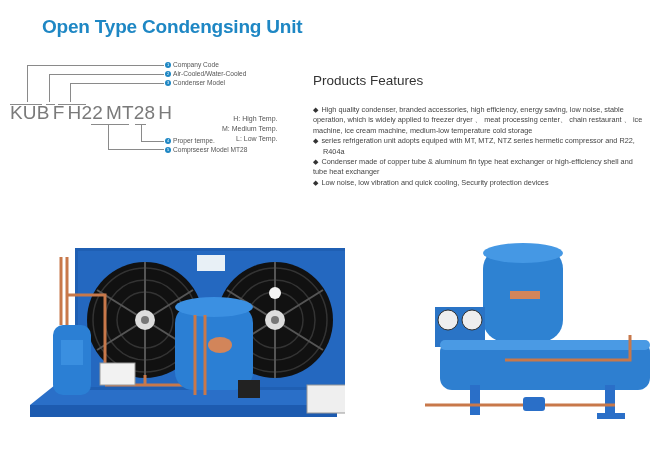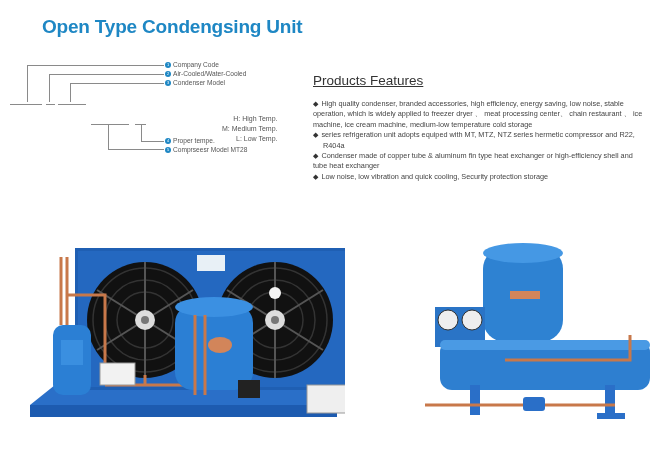--- a/index.html
+++ b/index.html
@@ -19,21 +19,21 @@
     font-family: "Liberation Sans", sans-serif; letter-spacing: 0.2px; white-space: nowrap;
   }
   .code span { display: inline-block; margin-right: 3px; }
   .line { position: absolute; background: #8a8a8a; }
   .legend-item { position: absolute; font-size: 6.6px; color: #555; white-space: nowrap; display: flex; align-items: center; }
   .dot { width: 6px; height: 6px; border-radius: 50%; background: #1e87c4; display: inline-block; margin-right: 2px; color: #fff; font-size: 4px; text-align: center; line-height: 6px; }
   .temp-list { position: absolute; left: 222px; top: 54px; font-size: 7px; color: #555; line-height: 10px; text-align: right; }
 
   
   .features { position: absolute; left: 313px; top: 73px; width: 335px; }
-  .features h2 { font-size: 13.5px; font-weight: normal; color: #333; margin-bottom: 11px; text-decoration: underline; }
+  .features h2 { font-size: 13.5px; font-weight: normal; color: #333; margin-bottom: 17px; }
   .features ul { list-style: none; }
   .features li { font-size: 7.3px; color: #444; line-height: 10.4px; }
   .features li .bullet { font-size: 7px; margin-right: 3px; color: #333; }
   .features li.indent { padding-left: 10px; text-indent: -10px; }
 
   
   .photo { position: absolute; }
   .unit-left { left: 25px; top: 245px; width: 320px; height: 185px; }
   .unit-right { left: 415px; top: 235px; width: 235px; height: 190px; }
 </style>
@@ -54,20 +54,23 @@
   <div class="line" style="left:141px;top:81px;width:23px;height:1px;"></div>
   <div class="line" style="left:108px;top:65px;width:1px;height:25px;"></div>
   <div class="line" style="left:108px;top:89px;width:56px;height:1px;"></div>
 
   <div class="line" style="left:10px;top:44px;width:32px;height:1px;"></div>
   <div class="line" style="left:46px;top:44px;width:9px;height:1px;"></div>
   <div class="line" style="left:58px;top:44px;width:28px;height:1px;"></div>
   <div class="line" style="left:91px;top:64px;width:38px;height:1px;"></div>
   <div class="line" style="left:135px;top:64px;width:11px;height:1px;"></div>
 
+  <div class="code">
+    <span>KUB</span><span>F</span><span>H22</span><span>MT28</span><span>H</span>
+  </div>
 
   <div class="legend-item" style="left:165px;top:1px;">
     <span class="dot">1</span>
     <span>Company Code</span>
   </div>
   <div class="legend-item" style="left:165px;top:10px;">
     <span class="dot">2</span>
     <span>Air-Cooled/Water-Cooled</span>
   </div>
   <div class="legend-item" style="left:165px;top:19px;">
@@ -89,21 +92,21 @@
     <div>L:  Low Temp.</div>
   </div>
 </div>
 
 <div class="features">
   <h2>Products Features</h2>
   <ul>
     <li><span class="bullet">◆</span><span>High quality condenser, branded accessories, high efficiency, energy saving, low noise, stable operation, which is widely applied to  freezer dryer 、 meat processing center、 chain restaurant 、 ice machine, ice cream machine, medium-low temperature cold storage</span></li>
     <li class="indent"><span class="bullet">◆</span><span>series refrigeration unit adopts equiped with MT, MTZ,  NTZ series hermetic compressor and R22, R404a</span></li>
     <li><span class="bullet">◆</span><span>Condenser made of  copper tube &amp; aluminum fin type heat exchanger or high-efficiency shell and tube heat exchanger</span></li>
-    <li><span class="bullet">◆</span><span>Low noise, low vibration and quick cooling, Security protection storage</span></li>
+    <li><span class="bullet">◆</span><span>Low noise, low vibration and quick cooling, Security protection devices</span></li>
   </ul>
 </div>
 
 <div class="photo unit-left">
   <svg width="320" height="185" viewBox="0 0 320 185">
 
     <polygon points="5,160 312,160 300,140 30,140" fill="#2a6fc8"></polygon>
     <rect x="5" y="160" width="307" height="12" fill="#1d5bb0"></rect>
 
     <rect x="50" y="3" width="292" height="142" fill="#1f5fb3"></rect>

